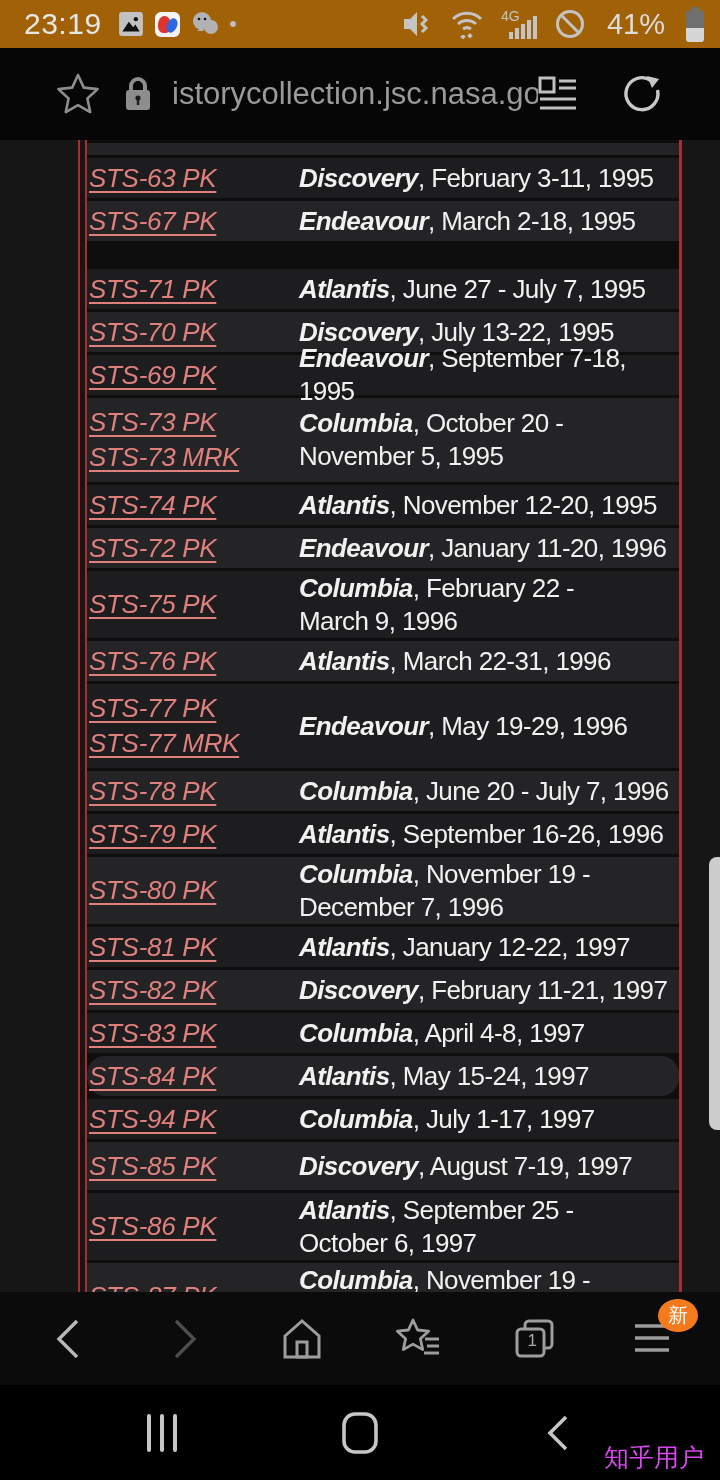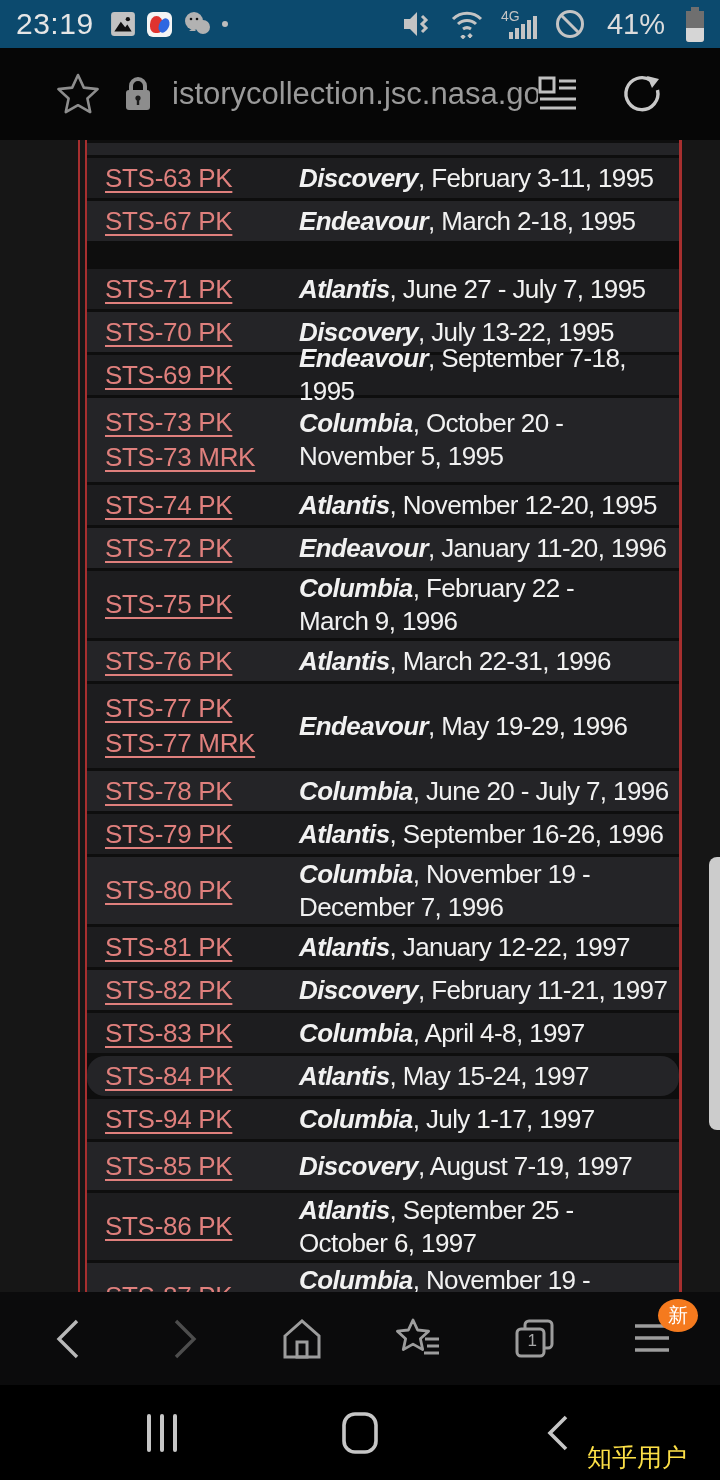--- a/index.html
+++ b/index.html
@@ -3,22 +3,22 @@
 <meta charset="utf-8">
 <style>
   * { margin:0; padding:0; box-sizing:border-box; }
   html,body { background:#000; }
   .phone {
     position:relative; width:720px; height:1480px; overflow:hidden;
     background:#000; font-family:"Liberation Sans", sans-serif;
   }
   
   .status-bar {
-    height:48px; background:#0c4a6e; display:flex; align-items:center;
-    padding:0 14px 0 16px; color:#e6e6e6;
+    height:48px; background:#a16207; display:flex; align-items:center;
+    padding:0 14px 0 24px; color:#e6e6e6;
   }
   .sb-time { font-size:30px; letter-spacing:0.5px; }
   .sb-left-icons { display:flex; align-items:center; gap:11px; margin-left:16px; }
   .sb-right { margin-left:auto; display:flex; align-items:center; gap:17px; }
   .sb-pct { font-size:29px; color:#dcdcdc; margin:0 2px 0 4px; }
   .appicon { width:25px; height:25px; border-radius:6px; background:#f4f4f4; position:relative; overflow:hidden; }
   .appicon .c1 { position:absolute; left:3px; top:4px; width:13px; height:17px; border-radius:50% 50% 40% 40%; background:#e0332f; }
   .appicon .c2 { position:absolute; right:3px; top:6px; width:10px; height:15px; border-radius:50%; background:#2f67e0; transform:rotate(25deg); }
   .notif-dot { width:6px; height:6px; border-radius:50%; background:#bdbdbd; }
   
@@ -43,21 +43,21 @@
     margin-left:5px; height:100%;
     border-left:2px solid #a72f2f; border-right:3px solid #a72f2f;
     background:#0e0e0e; padding-top:3px; overflow:hidden;
   }
   .trow { display:flex; margin-bottom:3px; }
   .trow.light { background:#242427; }
   .trow.dark  { background:#1d1d1f; }
   .trow.partial { height:12px; }
   .tcell1 {
     width:212px; flex:0 0 212px; display:flex; flex-direction:column;
-    justify-content:center; padding:0 0 0 18px;
+    justify-content:center; padding:0 0 0 2px;font-style:italic;
   }
   .tcell1.two { justify-content:space-between; padding-top:9px; padding-bottom:9px; }
   .mlink {
     color:#e0807d; font-size:26px; letter-spacing:-0.3px;
     text-decoration:underline; text-underline-offset:4px; width:max-content;
     cursor:pointer;
   }
   .tcell2 {
     flex:1; display:flex; flex-direction:column; justify-content:center;
     color:#f1f1f1; font-size:26px; letter-spacing:-0.6px; line-height:33px;
@@ -80,21 +80,21 @@
     justify-content:center; color:#fff; font-size:20px;
   }
   .tab-num { position:absolute; left:10px; top:16px; width:22px; text-align:center; font-size:17px; color:#a8a8a8; }
   
   .android-nav {
     position:relative; height:95px; background:#000; display:flex; align-items:center;
     justify-content:space-between; padding:0 140px;
   }
   .an-item { display:flex; align-items:center; justify-content:center; width:44px; height:48px; }
   .watermark {
-    position:absolute; right:33px; bottom:6px; color:#fde047; font-size:25px;
+    position:absolute; right:16px; bottom:6px; color:#d946ef; font-size:25px;
   }
   svg { display:block; }
 </style>
 </head>
 <body>
 
 <div class="phone">
 
   <div class="status-bar">
     <span class="sb-time">23:19</span>

